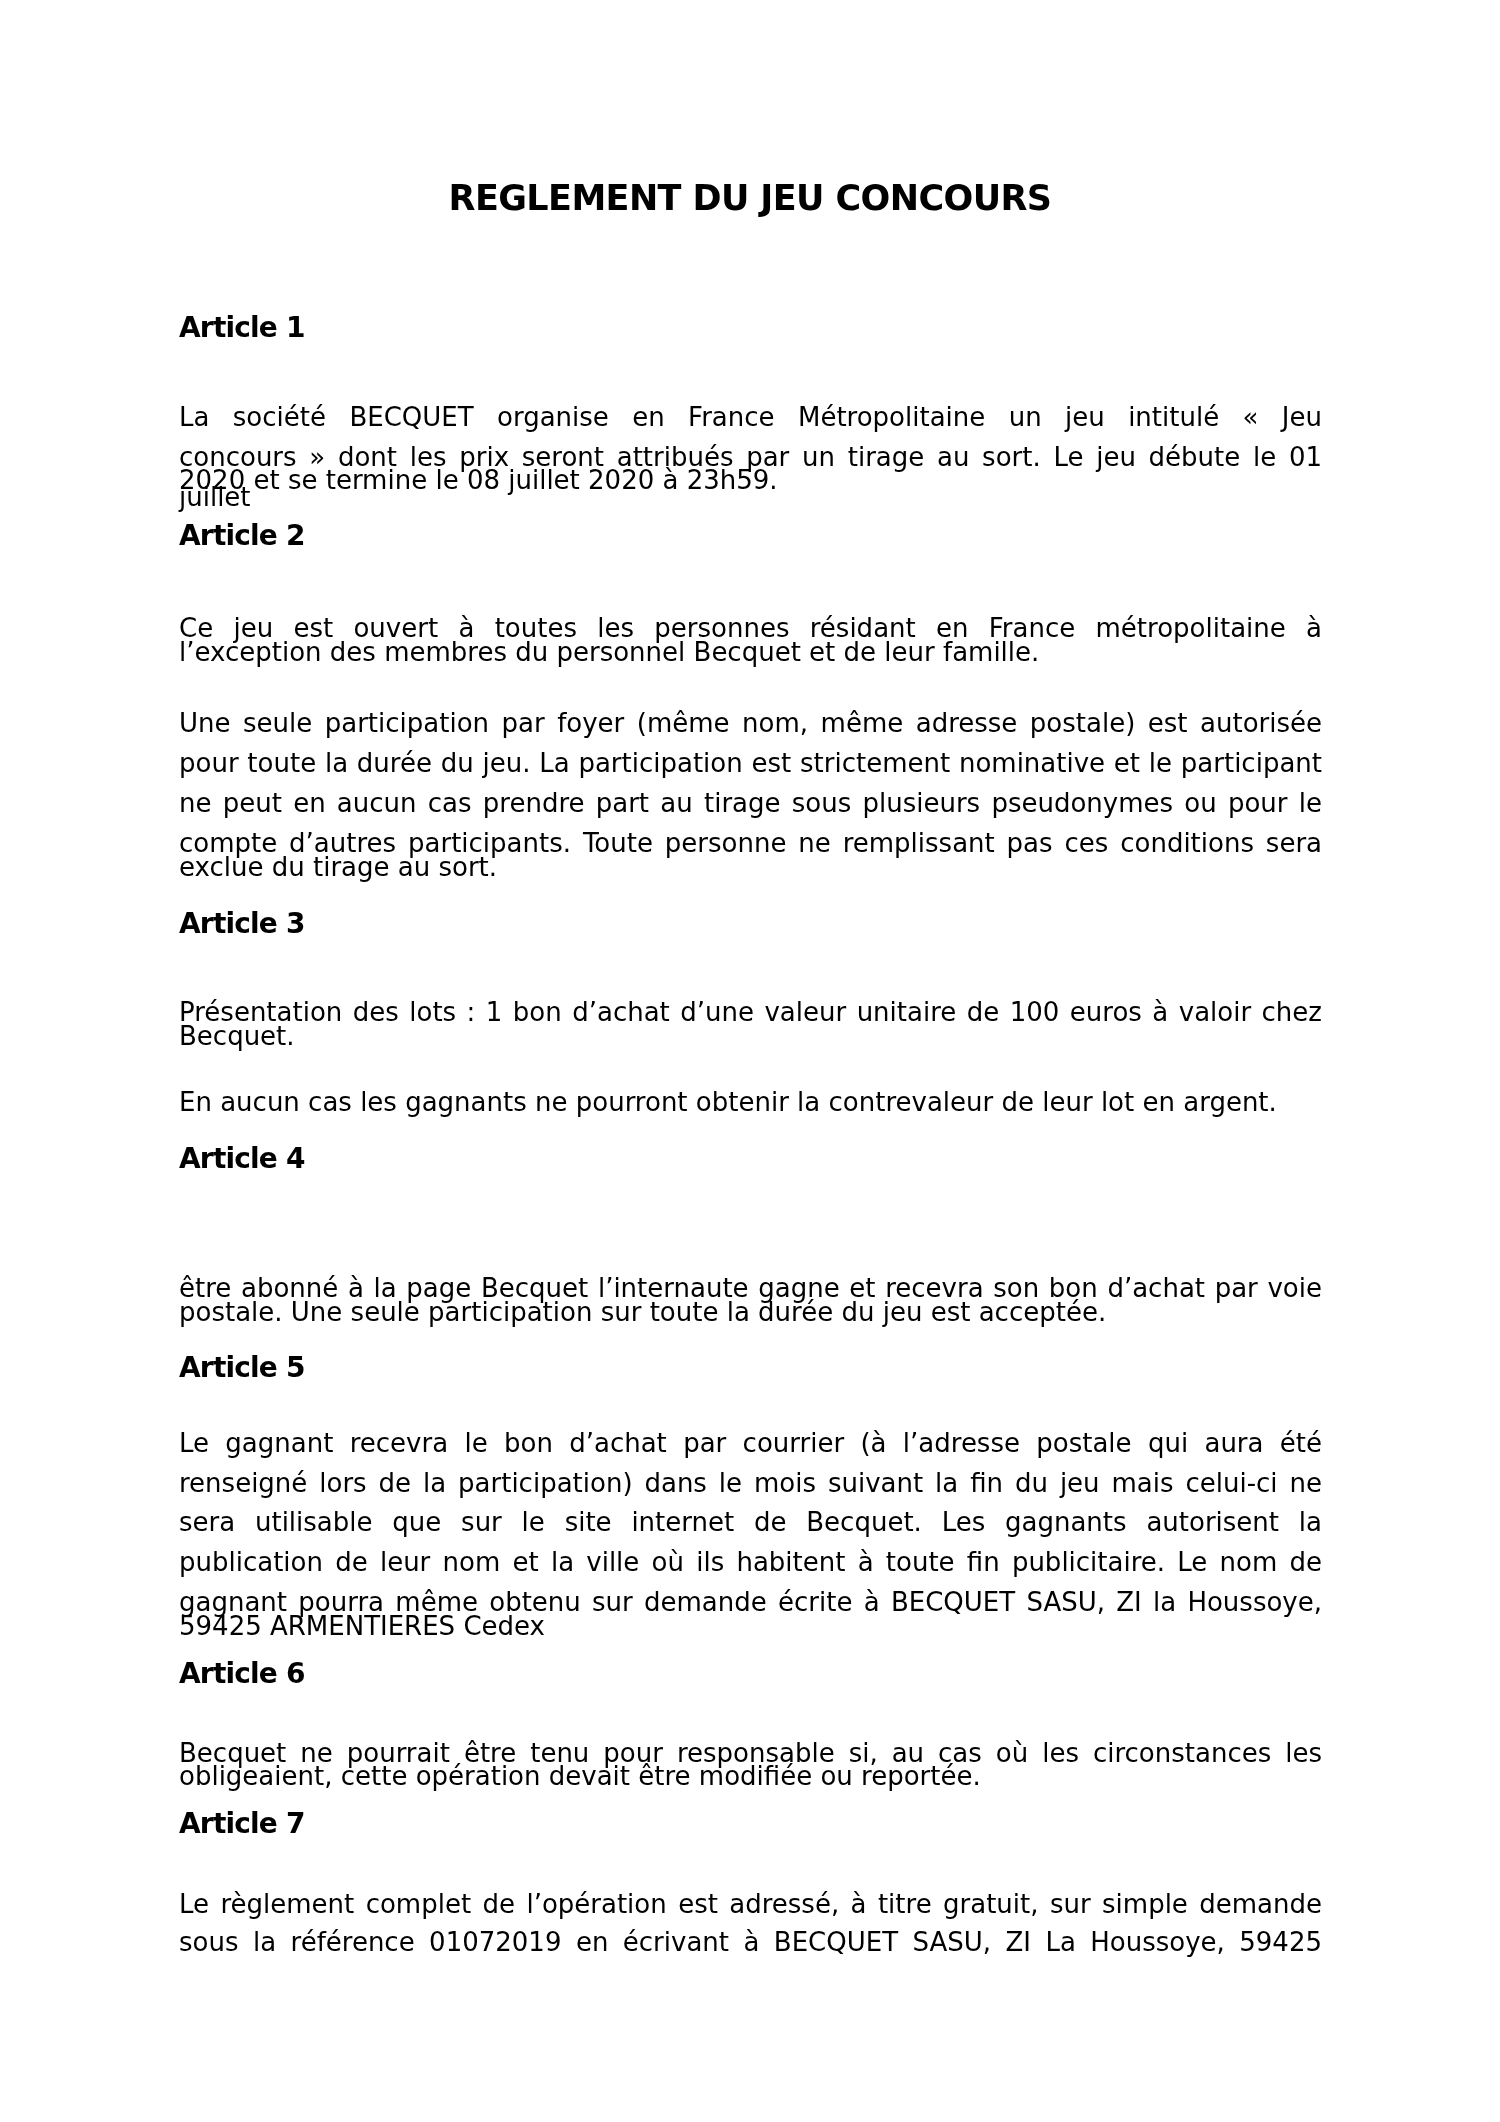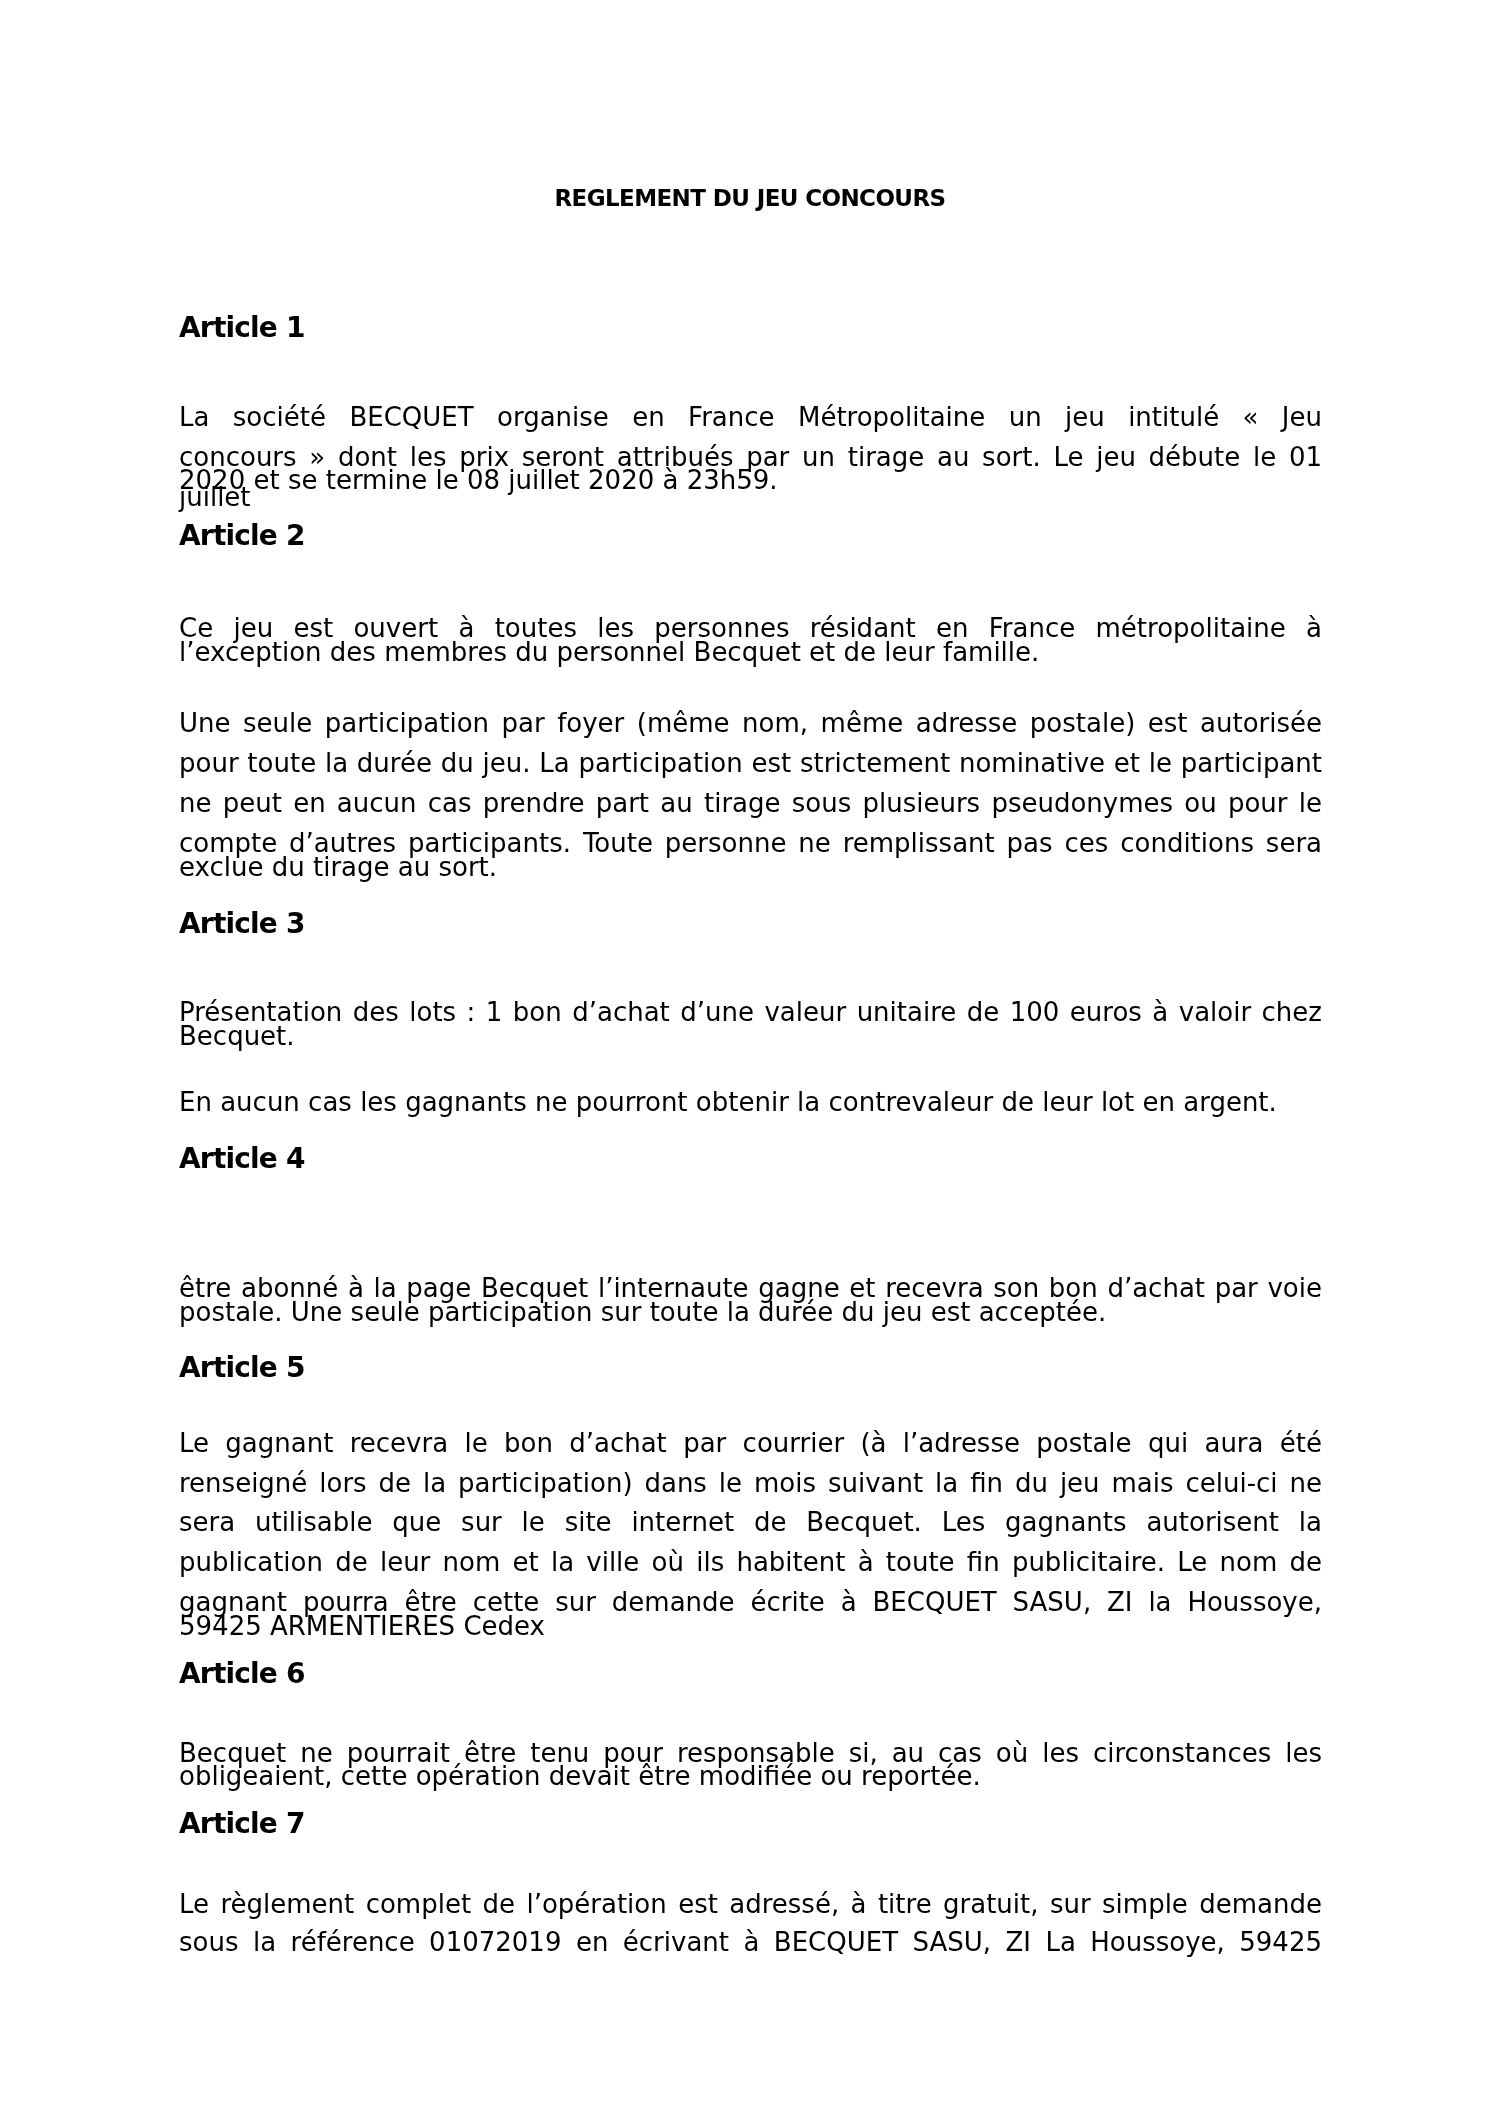--- a/index.html
+++ b/index.html
@@ -1,20 +1,20 @@
 <!DOCTYPE html>
 <html><head>
 <meta charset="utf-8">
 <style>
   html, body { margin: 0; padding: 0; background: #ffffff; }
   body { width: 1500px; height: 2122px; position: relative; overflow: hidden;
          font-family: "DejaVu Sans", sans-serif; color: #000000; }
   .page { position: absolute; left: 0; top: 0; width: 1500px; height: 2122px; background: #ffffff; }
   .title { position: absolute; left: 0; width: 1500px; text-align: center;
-           font-weight: bold; font-size: 23px; line-height: 40px; letter-spacing: -0.6px; }
+           font-weight: bold; font-size: 35px; line-height: 40px; letter-spacing: -0.6px; }
   .heading { position: absolute; left: 179px; font-weight: bold; font-size: 28px;
              line-height: 40px; letter-spacing: -0.8px; }
   .line { position: absolute; left: 179px; width: 1143px; font-size: 26px; line-height: 40px;
           white-space: nowrap; overflow: visible; }
   .line.full { text-align: justify; text-align-last: justify; white-space: normal; height: 40px; margin-top: 24px; }
   .line.last { text-align: left; margin-top: 8px; }
 </style>
 </head>
 <body>
 
@@ -42,21 +42,21 @@
 
   <div class="heading" style="top:1139px">Article 4</div>
   <div class="line full" style="top:1244px">être abonné à la page Becquet l’internaute gagne et recevra son bon d’achat par voie</div>
   <div class="line last" style="top:1284px">postale. Une seule participation sur toute la durée du jeu est acceptée.</div>
 
   <div class="heading" style="top:1348px">Article 5</div>
   <div class="line full" style="top:1399px">Le gagnant recevra le bon d’achat par courrier (à l’adresse postale qui aura été</div>
   <div class="line full" style="top:1439px">renseigné lors de la participation) dans le mois suivant la fin du jeu mais celui-ci ne</div>
   <div class="line full" style="top:1478px">sera utilisable que sur le site internet de Becquet. Les gagnants autorisent la</div>
   <div class="line full" style="top:1518px">publication de leur nom et la ville où ils habitent à toute fin publicitaire. Le nom de</div>
-  <div class="line full" style="top:1558px">gagnant pourra être cette sur demande écrite à BECQUET SASU, ZI la Houssoye,</div>
+  <div class="line full" style="top:1558px">gagnant pourra même obtenu sur demande écrite à BECQUET SASU, ZI la Houssoye,</div>
   <div class="line last" style="top:1598px">59425 ARMENTIERES Cedex</div>
 
   <div class="heading" style="top:1654px">Article 6</div>
   <div class="line full" style="top:1709px">Becquet ne pourrait être tenu pour responsable si, au cas où les circonstances les</div>
   <div class="line last" style="top:1748px">obligeaient, cette opération devait être modifiée ou reportée.</div>
 
   <div class="heading" style="top:1804px">Article 7</div>
   <div class="line full" style="top:1860px">Le règlement complet de l’opération est adressé, à titre gratuit, sur simple demande</div>
   <div class="line full" style="top:1898px">sous la référence 01072019 en écrivant à BECQUET SASU, ZI La Houssoye, 59425</div>
 </div>

